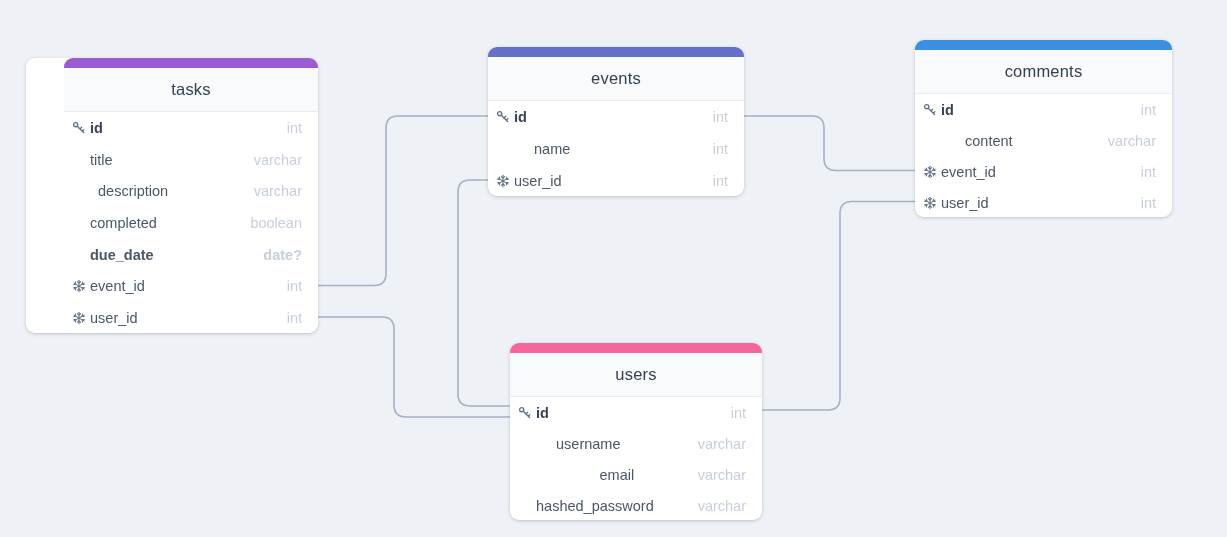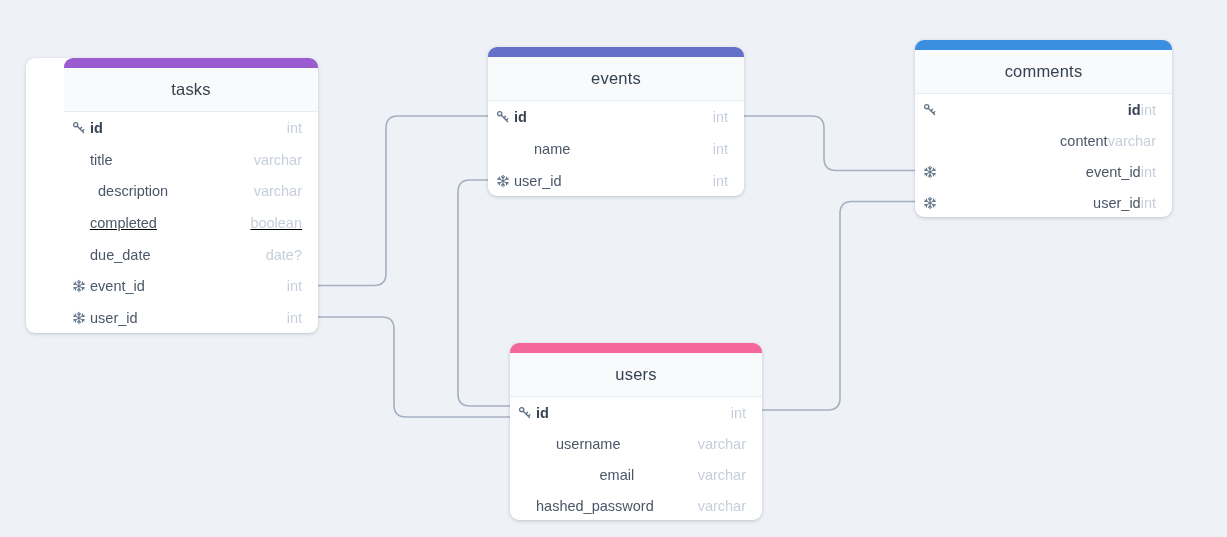--- a/index.html
+++ b/index.html
@@ -120,26 +120,26 @@
         <div class="field-row" style="height: 31.7px;">
     <span class="field-icon"></span>
     <span class="field-name">title</span>
     <span class="field-type">varchar</span>
   </div>
         <div class="field-row" style="height: 31.7px; gap: 8px;">
     <span class="field-icon"></span>
     <span class="field-name">description</span>
     <span class="field-type">varchar</span>
   </div>
-        <div class="field-row" style="height: 31.7px; text-decoration: underline;">
+        <div class="field-row" style="height: 31.7px;">
     <span class="field-icon"></span>
     <span class="field-name">completed</span>
     <span class="field-type">boolean</span>
   </div>
-        <div class="field-row" style="height: 31.7px;">
+        <div class="field-row" style="height: 31.7px; font-weight: bold;">
     <span class="field-icon"></span>
     <span class="field-name">due_date</span>
     <span class="field-type">date?</span>
   </div>
         <div class="field-row" style="height: 31.7px;">
     <span class="field-icon">
             <svg viewBox="0 0 24 24" stroke-width="1.8">
     <path d="M12 2 V22"></path>
     <path d="M3.3 7 L20.7 17"></path>
     <path d="M3.3 17 L20.7 7"></path>
@@ -206,37 +206,37 @@
     <path d="M21 14.5 L17.4 15.1 L18 18.7"></path>
     <path d="M3 14.5 L6.6 15.1 L6 18.7"></path>
     <path d="M21 9.5 L17.4 8.9 L18 5.3"></path>
   </svg>
           </span>
     <span class="field-name">user_id</span>
     <span class="field-type">int</span>
   </div>
       </div>
   </div>
-    <div class="table-card" style="left: 915px; top: 40px; width: 257px; height: 177px; text-align: right;">
+    <div class="table-card" style="left: 915px; top: 40px; width: 257px; height: 177px;">
     <div class="accent-bar" style="background: rgb(60, 143, 224);"></div>
     <div class="table-header">
       <span class="table-name">comments</span>
     </div>
     <div class="fields">
         <div class="field-row pk" style="height: 31px;">
     <span class="field-icon">
             <svg viewBox="0 0 24 24" stroke-width="2.3">
     <circle cx="6.3" cy="6.3" r="3.6"></circle>
     <path d="M9 9 L19.8 19.8 M13.6 13.6 L16.4 10.8 M17.6 17.6 L20.4 14.8"></path>
   </svg>
           </span>
     <span class="field-name">id</span>
     <span class="field-type">int</span>
   </div>
-        <div class="field-row" style="height: 31px;">
+        <div class="field-row" style="height: 31px; gap: 24px;">
     <span class="field-icon"></span>
     <span class="field-name">content</span>
     <span class="field-type">varchar</span>
   </div>
         <div class="field-row" style="height: 31px;">
     <span class="field-icon">
             <svg viewBox="0 0 24 24" stroke-width="1.8">
     <path d="M12 2 V22"></path>
     <path d="M3.3 7 L20.7 17"></path>
     <path d="M3.3 17 L20.7 7"></path>

